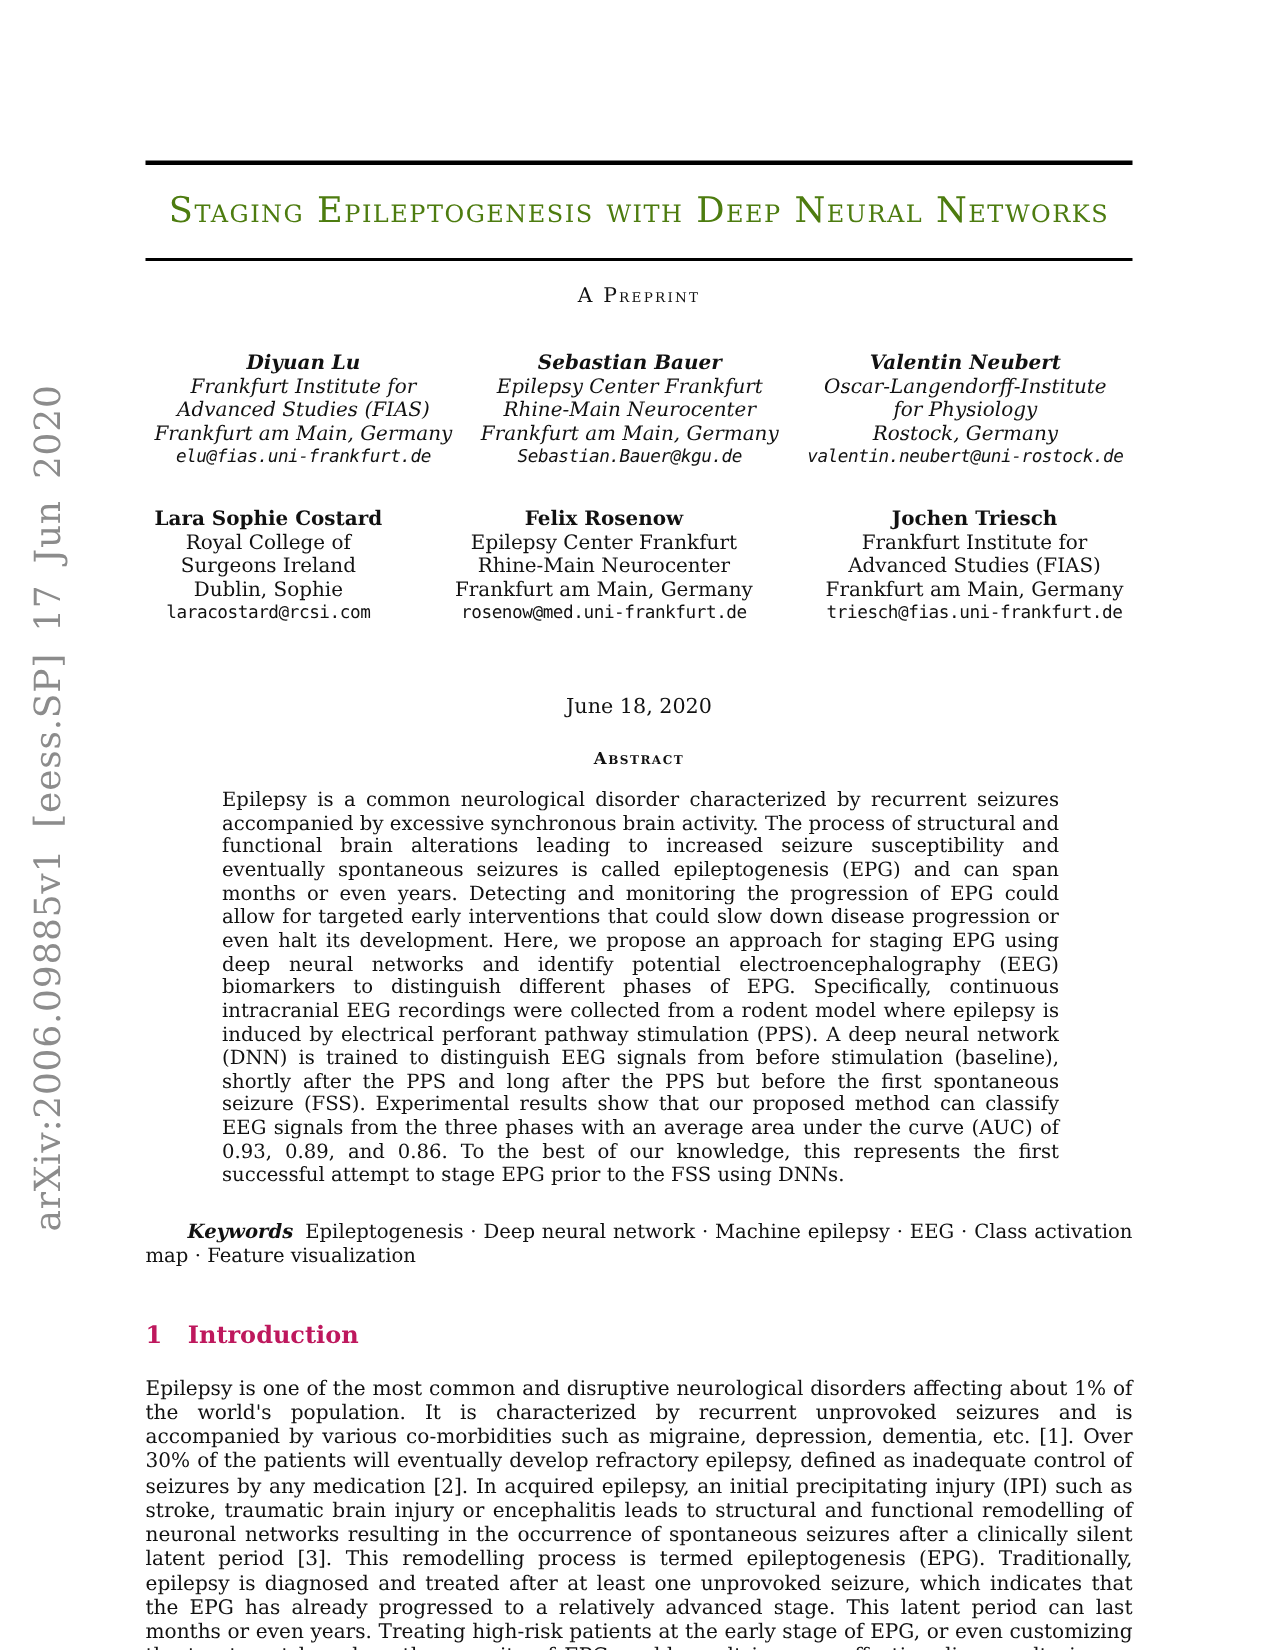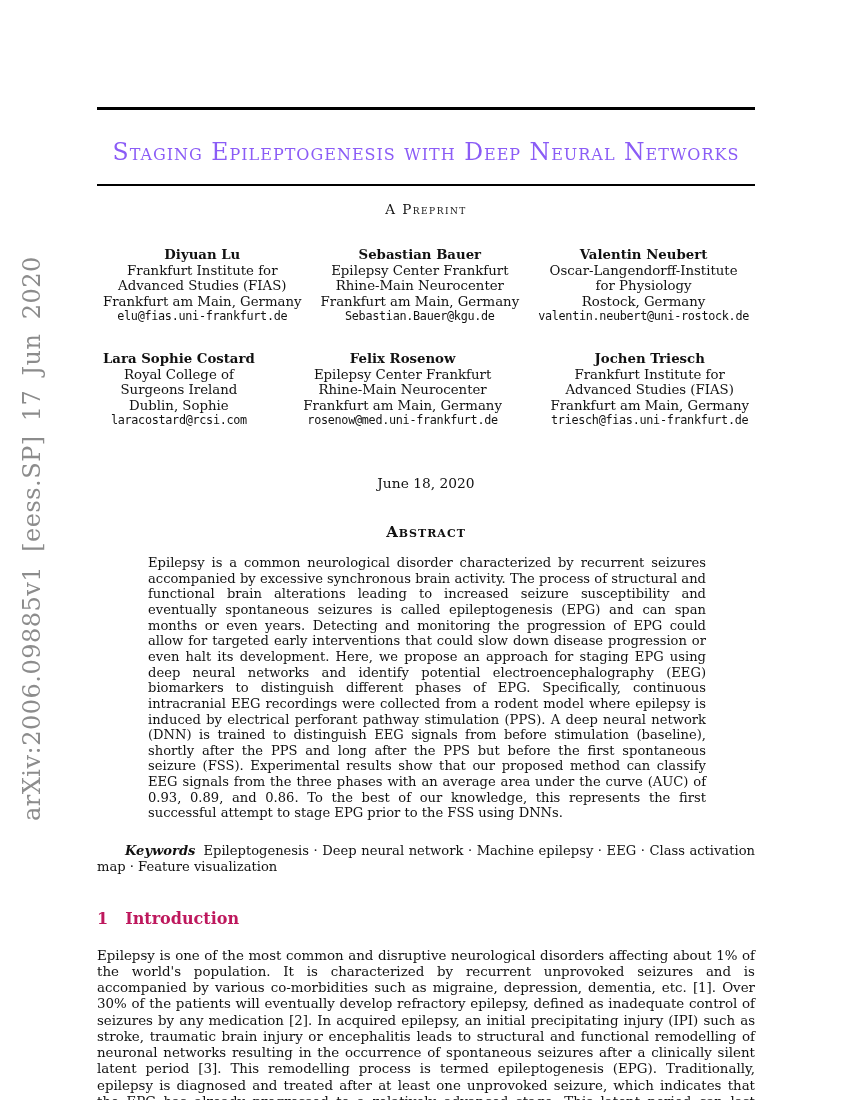--- a/index.html
+++ b/index.html
@@ -39,66 +39,66 @@
     top: 0;
     width: 658px;
   }
   .rule {
     height: 2.5px;
     background: #000000;
   }
   .rule-top { margin-top: 107px; }
   .rule-bottom { margin-top: 18px; }
   .title {
-    margin: 28px 0 0 0;
+    margin: 16px 0 0 0;
     text-align: center;
     font-size: 23.5px;
     font-weight: normal;
     font-variant: small-caps;
     letter-spacing: 1px;
-    color: #8b5cf6;
+    color: #4d7c0f;
   }
   .preprint {
     margin-top: 15px;
     text-align: center;
     font-variant: small-caps;
     font-size: 13.5px;
     letter-spacing: 1.5px;
   }
   .authors-row {
     display: flex;
     justify-content: space-between;
     margin-top: 26px;
     padding: 0 6px;
   }
-  .authors-row-1 { margin-top: 30px; }
+  .authors-row-1 { margin-top: 30px; font-style: italic; }
   .author {
     text-align: center;
     font-size: 13.3px;
     line-height: 15.6px;
   }
   .author .name {
     font-weight: bold;
   }
   .author .email {
     font-family: "DejaVu Sans Mono", "Liberation Mono", monospace;
     font-size: 11.8px;
     letter-spacing: -0.3px;
   }
   .date {
     margin-top: 46px;
     text-align: center;
     font-size: 13.8px;
   }
   .abstract-heading {
-    margin-top: 32px;
+    margin-top: 20px;
     text-align: center;
     font-variant: small-caps;
     font-weight: bold;
-    font-size: 15px;
+    font-size: 11px;
     letter-spacing: 1px;
   }
   .abstract-text {
     margin: 14px 49px 16px 51px;
     text-align: justify;
     font-size: 13.1px;
     line-height: 15.65px;
   }
   .keywords {
     margin: 22px 0 0 0;

